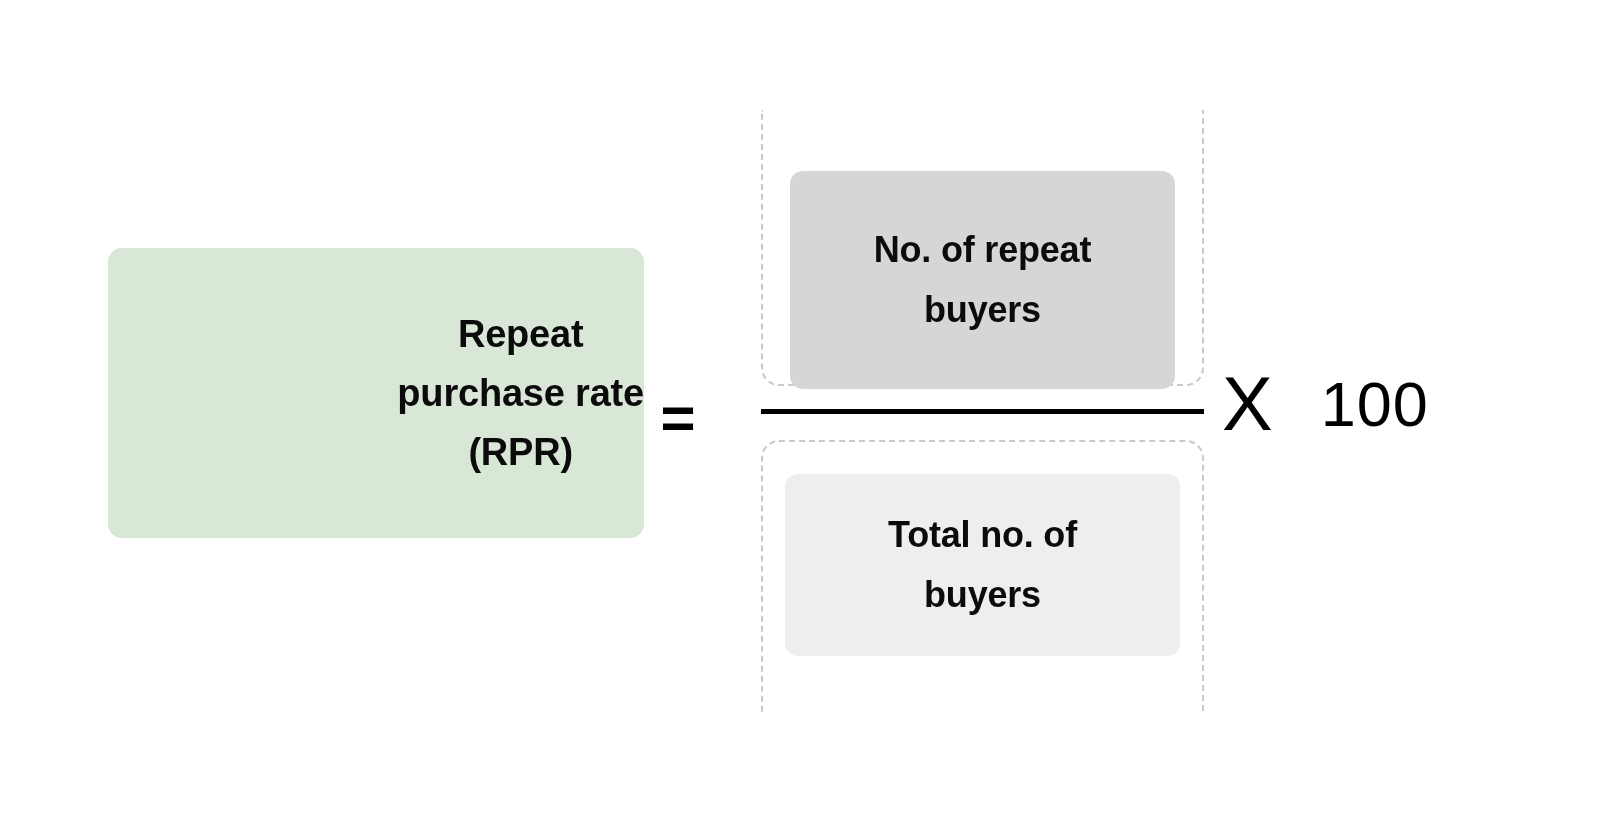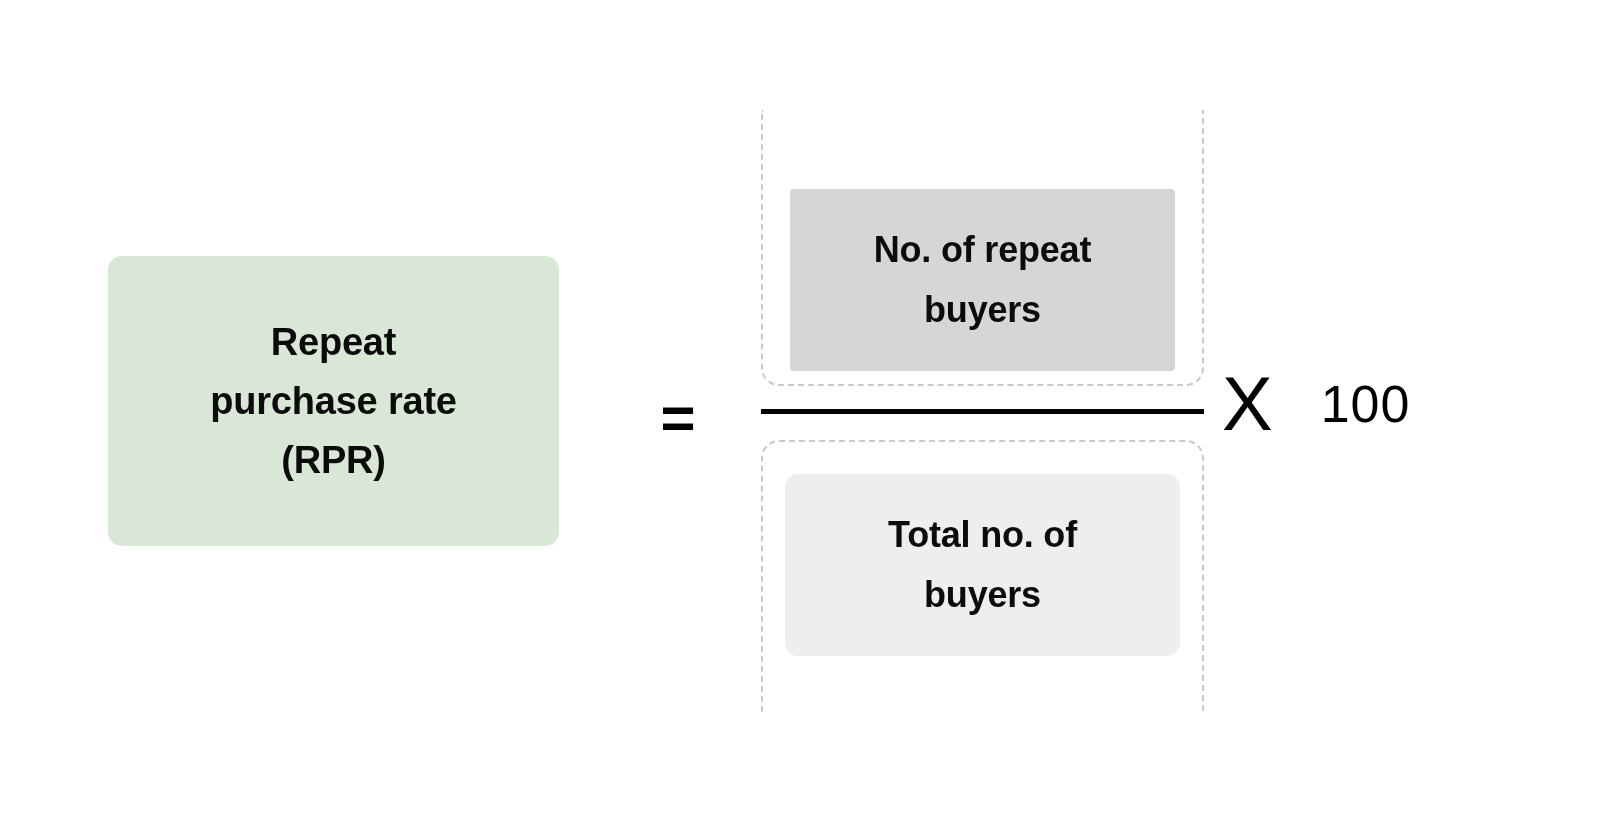--- a/index.html
+++ b/index.html
@@ -17,28 +17,28 @@
     position: relative;
     width: 1600px;
     height: 826px;
     background: #ffffff;
   }
 
   
   .term-box {
     position: absolute;
     left: 108px;
-    top: 256px;
-    width: 451px;
+    top: 248px;
+    width: 536px;
     height: 290px;
     background: #d9e8d6;
     border-radius: 14px;
     display: flex;
     align-items: center;
-    justify-content: center;
+    justify-content: flex-end;
   }
   .term-box-label {
     font-size: 38px;
     font-weight: 700;
     line-height: 59px;
     color: #0b0b0b;
     text-align: center;
     letter-spacing: -0.2px;
     white-space: pre-line;
   }
@@ -99,23 +99,23 @@
     border-bottom: none;
     border-top-left-radius: 18px;
     border-top-right-radius: 18px;
     display: flex;
     align-items: flex-start;
     justify-content: center;
   }
 
   .numerator-chip {
     width: 385px;
-    height: 182px;
+    height: 218px;
     background: #d6d6d6;
-    border-radius: 4px;
+    border-radius: 13px;
     display: flex;
     align-items: center;
     justify-content: center;
     margin-top: 66px;
   }
   .denominator-chip {
     width: 395px;
     height: 182px;
     background: #eeeeee;
     border-radius: 13px;
@@ -154,21 +154,21 @@
     gap: 48px;
   }
   .multiply-symbol {
     font-size: 76px;
     font-weight: 400;
     color: #000000;
     line-height: 96px;
     letter-spacing: 0px;
   }
   .multiplier-value {
-    font-size: 52px;
+    font-size: 63px;
     font-weight: 400;
     color: #000000;
     line-height: 96px;
     letter-spacing: 1px;
   }
 </style>
 </head>
 <body>
 
 <div id="formula-canvas">

